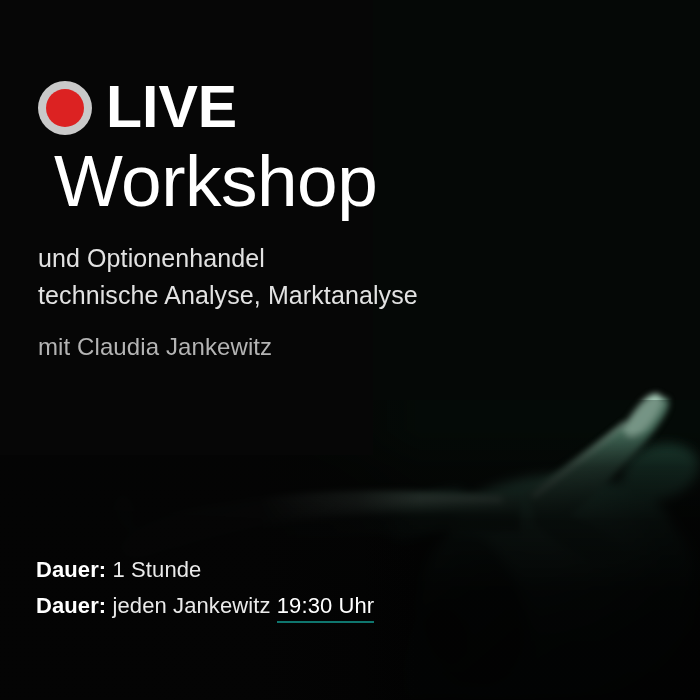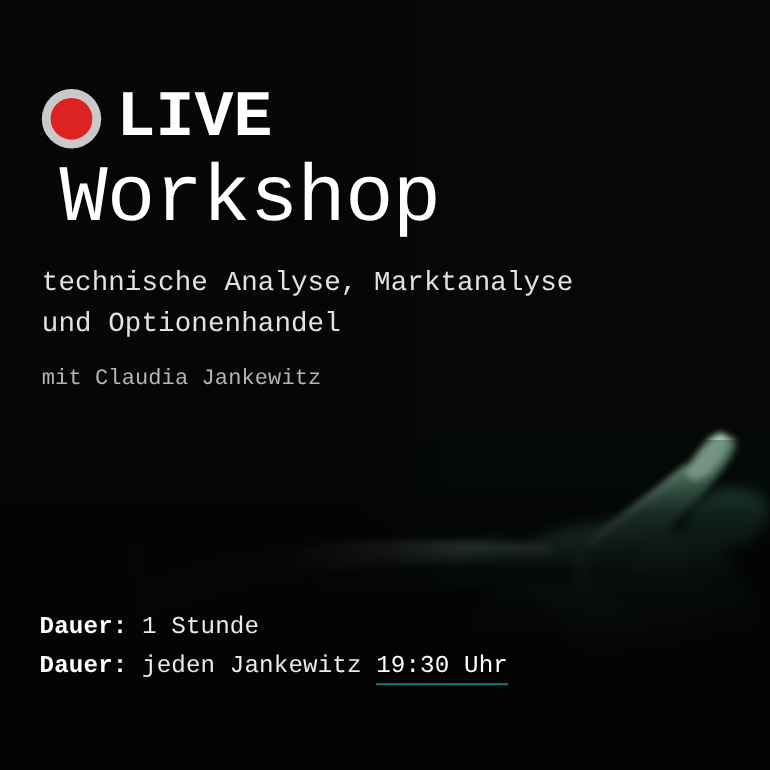--- a/index.html
+++ b/index.html
@@ -6,21 +6,21 @@
     margin: 0;
     padding: 0;
     background: #000;
   }
   #poster {
     position: relative;
     width: 700px;
     height: 700px;
     overflow: hidden;
     background: #4c1d95;
-    font-family: Liberation Mono, monospace;
+    font-family: Liberation Sans, sans-serif;
     -webkit-font-smoothing: antialiased;
   }
 
   
   .bg-base {
     position: absolute;
     inset: 0;
     background: #050806;
   }
   
@@ -145,21 +145,21 @@
     font-weight: 400;
     line-height: 1.47;
     letter-spacing: 0.1px;
   }
 
   .presenter {
     position: absolute;
     left: 38px;
     top: 333px;
     color: #b4b4b4;
-    font-size: 20px;
+    font-size: 24px;
     font-weight: 400;
     letter-spacing: 0.1px;
   }
 
   .facts {
     position: absolute;
     left: 36px;
     top: 552px;
   }
   .fact-line {
@@ -302,22 +302,22 @@
     <div class="live-row">
       <span class="live-dot">
         <span class="live-dot-inner"></span>
       </span>
       <span class="live-text">LIVE</span>
     </div>
 
     <div class="workshop">Workshop</div>
 
     <div class="subtitle">
+      <div>und Optionenhandel</div>
       <div>technische Analyse, Marktanalyse</div>
-      <div>und Optionenhandel</div>
     </div>
 
     <div class="presenter">mit Claudia Jankewitz</div>
 
     <div class="facts">
       <div class="fact-line">
         <span class="fact-label">Dauer:</span>
         <span class="fact-value">1 Stunde</span>
       </div>
       <div class="fact-line">

